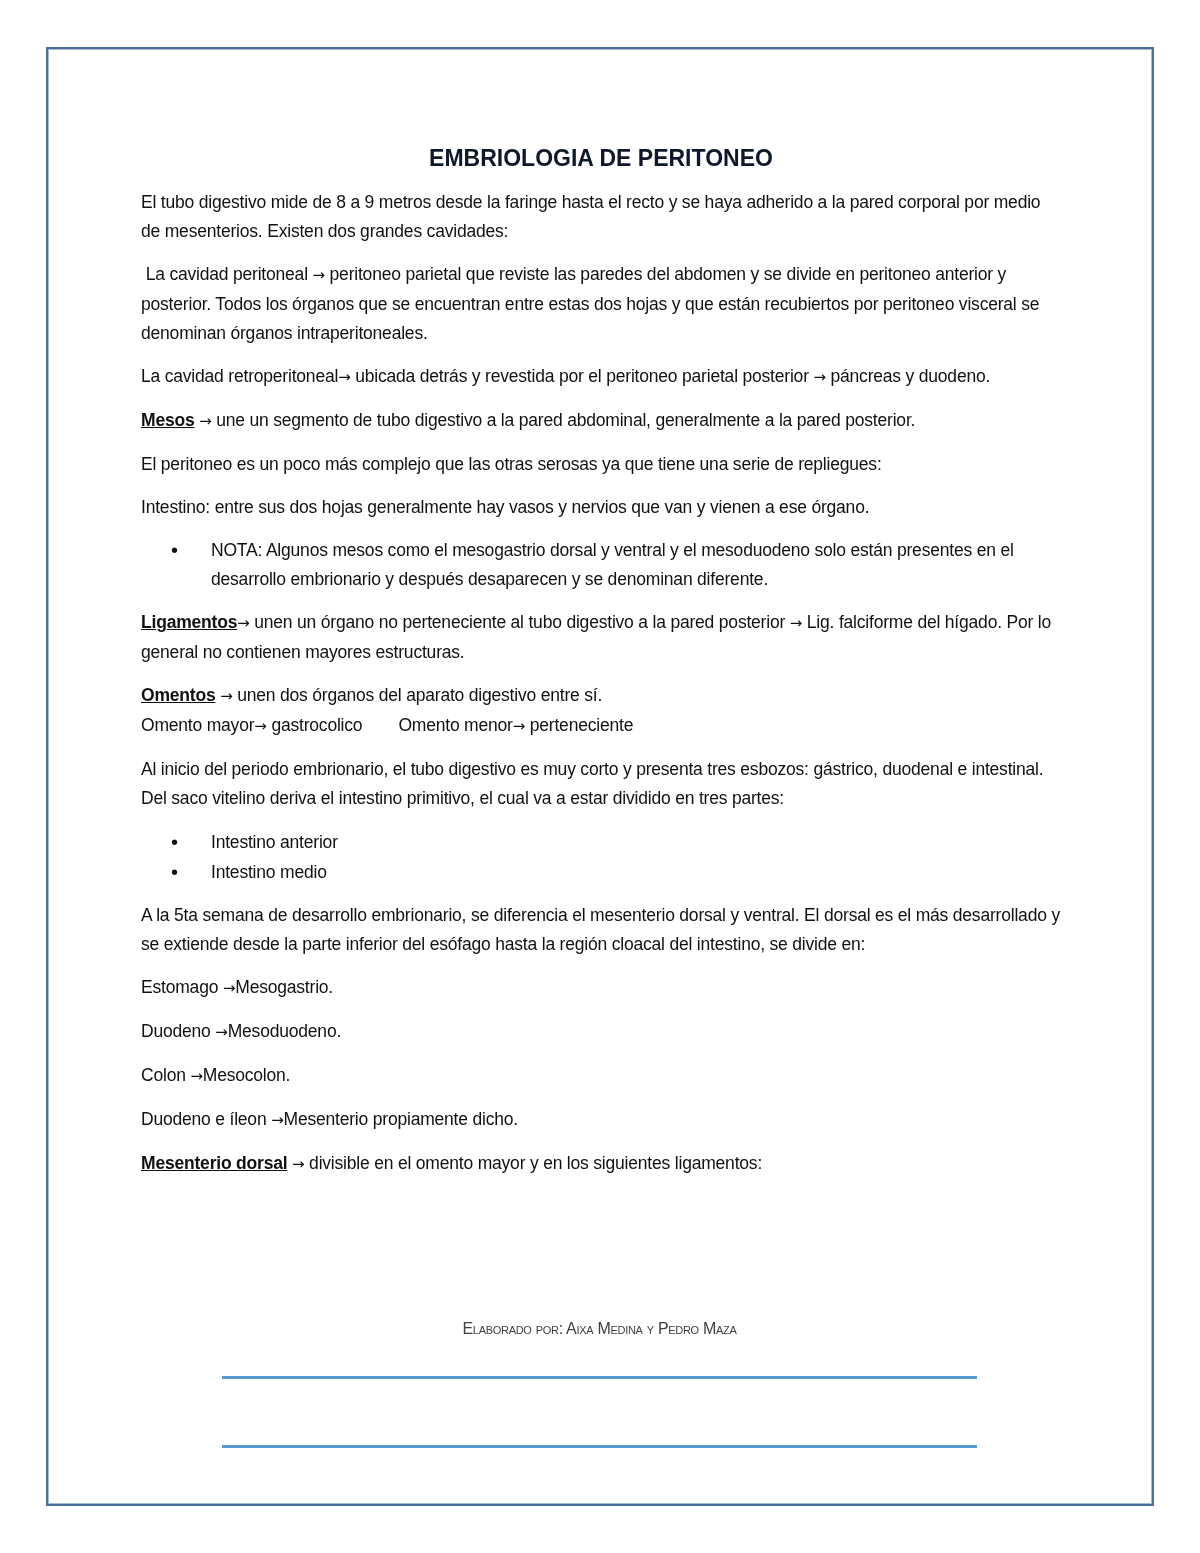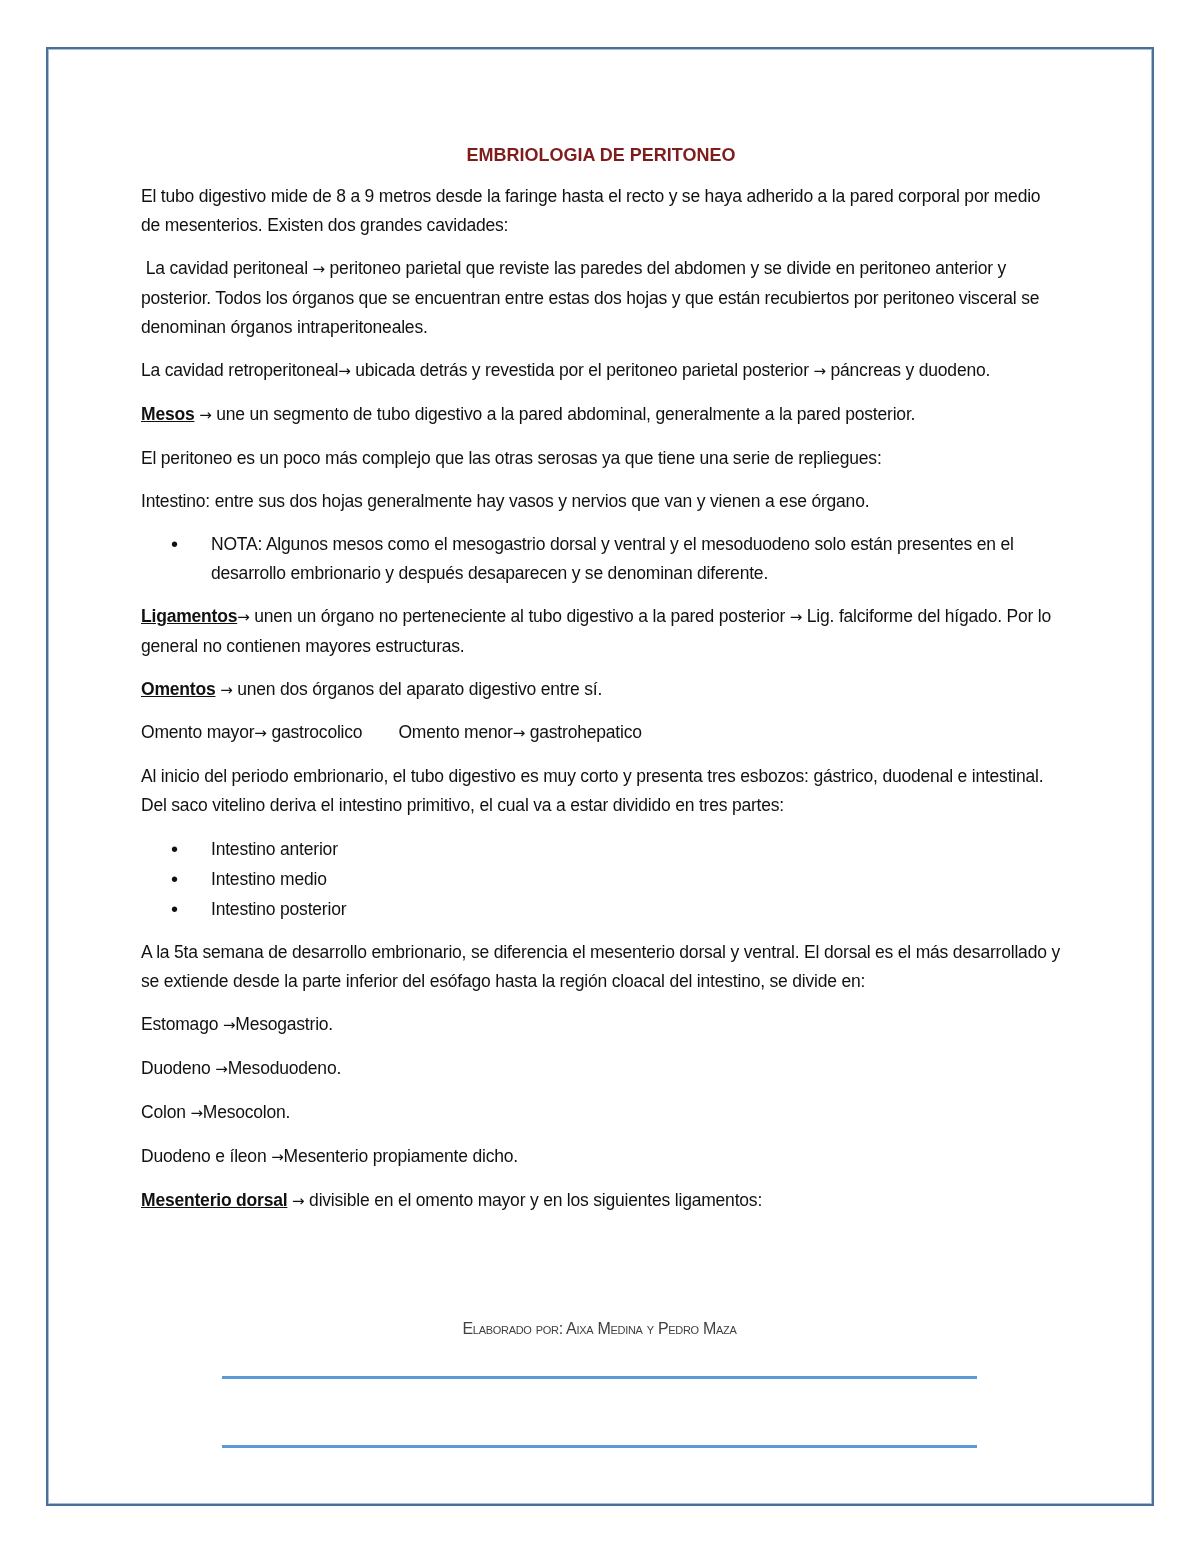--- a/index.html
+++ b/index.html
@@ -7,25 +7,25 @@
   .page-border {
     position: absolute; left: 46px; top: 47px; width: 1104px; height: 1455px;
     border: 2px solid #4a6f99; box-shadow: 0 0 0 1px #a9bcd3 inset;
   }
   .content {
     position: absolute; left: 141px; top: 140px; width: 920px;
     font-family: "Liberation Sans", sans-serif; font-size: 17.5px; color: #111;
     letter-spacing: -0.2px;
   }
   .title {
-    text-align: center; color: #7f1d1d; font-weight: bold; font-size: 18px;
+    text-align: center; color: #0f172a; font-weight: bold; font-size: 23px;
     margin: 5px 0 16px 0; letter-spacing: 0;
   }
   p { margin: 0 0 14px 0; line-height: 29px; }
-  p.tight { margin-bottom: 13px; }
+  p.tight { margin-bottom: 0; }
   b { font-weight: normal; }
   .u { text-decoration: underline; font-weight: bold; }
   ul { margin: 0 0 14px 0; padding: 0; list-style: none; }
   ul li { position: relative; padding-left: 70px; line-height: 29px; }
   ul li::before {
     content: "\2022"; position: absolute; left: 30px; top: 0; font-size: 20px;
   }
   ul.list-tight li { line-height: 30px; }
   .arrow { font-family: "DejaVu Sans", sans-serif; font-size: 15px; }
   .gap { display: inline-block; width: 36px; }
@@ -58,28 +58,27 @@
 
   <p><b>Intestino:</b> <span>entre sus dos hojas generalmente hay vasos y nervios que van y vienen a ese órgano.</span></p>
 
   <ul>
     <li><b>NOTA:</b> <span>Algunos mesos como el mesogastrio dorsal y ventral y el mesoduodeno solo están presentes en el desarrollo embrionario y después desaparecen y se denominan diferente.</span></li>
   </ul>
 
   <p><span class="u">Ligamentos</span><span class="arrow">→</span> <span>unen un órgano no perteneciente al tubo digestivo a la pared posterior</span> <span class="arrow">→</span> <span>Lig. falciforme del hígado. Por lo general no contienen mayores estructuras.</span></p>
 
   <p class="tight"><span class="u">Omentos</span> <span class="arrow">→</span> <span>unen dos órganos del aparato digestivo entre sí.</span></p>
-  <p><span>Omento mayor</span><span class="arrow">→</span> <span>gastrocolico</span><span class="gap"></span><span>Omento menor</span><span class="arrow">→</span> <span>gastrohepatico</span></p>
+  <p><span>Omento mayor</span><span class="arrow">→</span> <span>gastrocolico</span><span class="gap"></span><span>Omento menor</span><span class="arrow">→</span> <span>perteneciente</span></p>
 
   <p>Al inicio del periodo embrionario, el tubo digestivo es muy corto y presenta tres esbozos: gástrico, duodenal e intestinal. Del saco vitelino deriva el intestino primitivo, el cual va a estar dividido en tres partes:</p>
 
   <ul class="list-tight">
     <li>Intestino anterior</li>
     <li>Intestino medio</li>
-    <li>Intestino posterior</li>
   </ul>
 
   <p>A la 5ta semana de desarrollo embrionario, se diferencia el mesenterio dorsal y ventral. El dorsal es el más desarrollado y se extiende desde la parte inferior del esófago hasta la región cloacal del intestino, se divide en:</p>
 
   <p><b>Estomago</b> <span class="arrow">→</span><span>Mesogastrio.</span></p>
   <p><b>Duodeno</b> <span class="arrow">→</span><span>Mesoduodeno.</span></p>
   <p><b>Colon</b> <span class="arrow">→</span><span>Mesocolon.</span></p>
   <p><b>Duodeno e íleon</b> <span class="arrow">→</span><span>Mesenterio propiamente dicho.</span></p>
 
   <p><span class="u">Mesenterio dorsal</span> <span class="arrow">→</span> <span>divisible en el omento mayor y en los siguientes ligamentos:</span></p>

